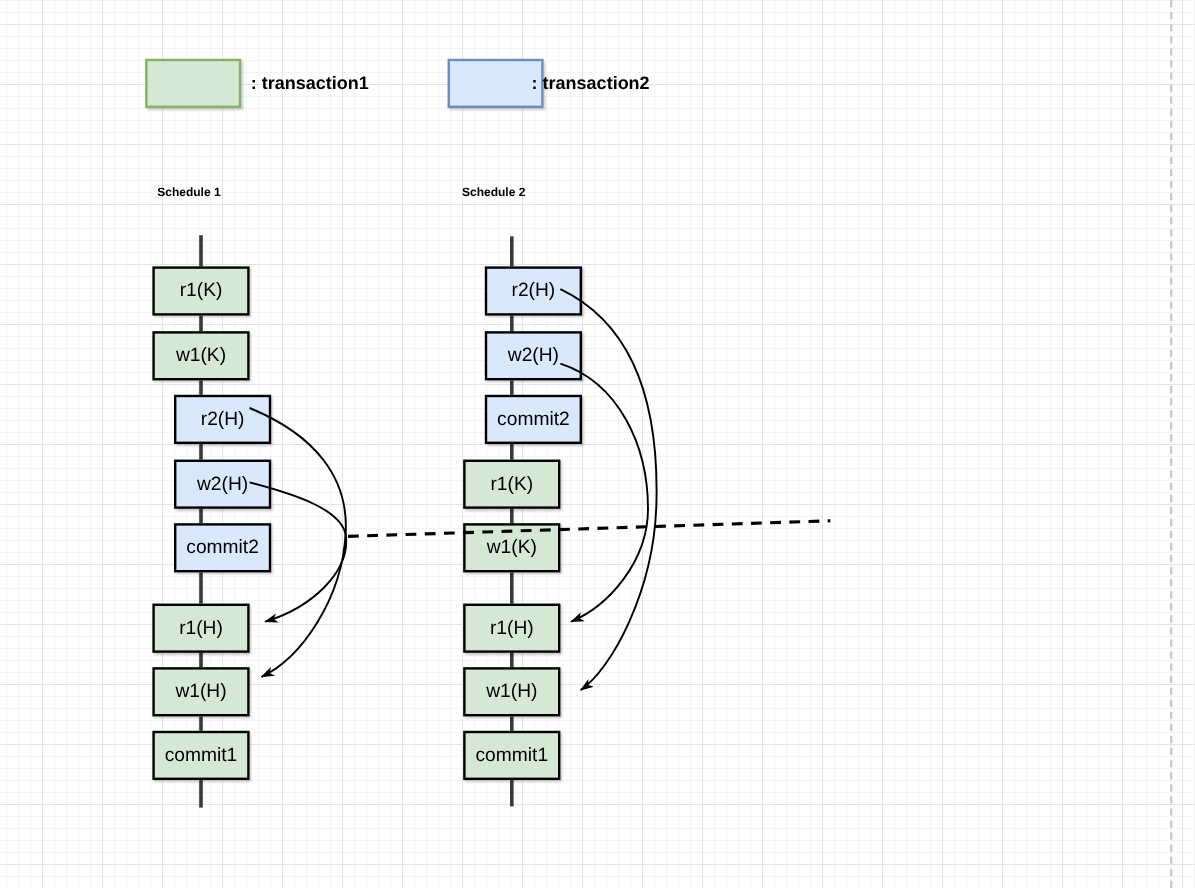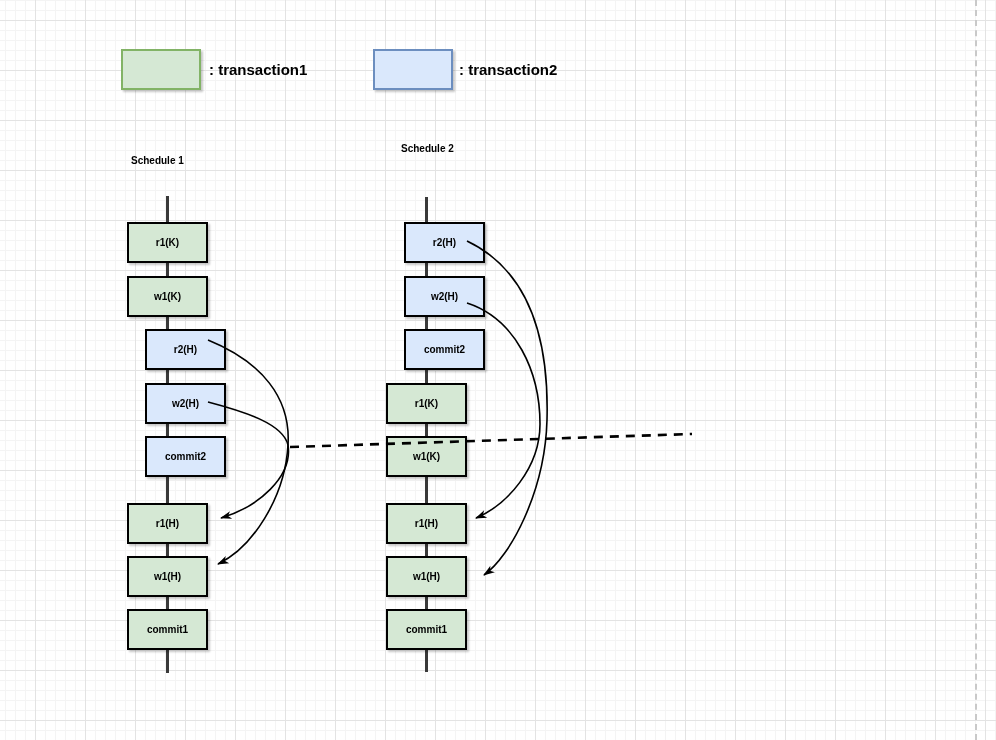--- a/index.html
+++ b/index.html
@@ -35,44 +35,44 @@
     position:absolute;font-size:10px;font-weight:bold;line-height:17px;
   }
   .timeline{
     position:absolute;width:3px;background:#3a3a3a;
   }
   .op-box{
     position:absolute;width:81px;height:41px;box-sizing:border-box;
     border:2px solid;box-shadow:1.5px 1.5px 2px rgba(0,0,0,0.22);
     display:flex;align-items:center;justify-content:center;
   }
-  .op-box span{font-size:10px;font-weight:bold;}
+  .op-box span{font-size:16px;font-weight:normal;}
   .overlay-svg{
     position:absolute;top:0;left:0;width:996px;height:740px;pointer-events:none;
   }
   .annotation{
     position:absolute;left:689px;top:419px;
     font-size:15px;font-weight:bold;line-height:19px;white-space:nowrap;
   }
 </style>
 </head>
 <body>
 
 <div class="canvas">
 
   <div class="page-divider"></div>
 
   <div class="legend-swatch green" style="left:121px;top:49px;"></div>
   <div class="legend-label" style="left:209px;top:61px;text-align:right;">: transaction1</div>
 
   <div class="legend-swatch blue" style="left:355px;top:49px;"></div>
-  <div class="legend-label" style="left:443px;top:61px;margin-left:16px;">: transaction2</div>
+  <div class="legend-label" style="left:443px;top:61px;">: transaction2</div>
 
   <div class="schedule-title" style="left:131px;top:152px;">Schedule 1</div>
-  <div class="schedule-title" style="left:385px;top:140px;margin-left:16px;">Schedule 2</div>
+  <div class="schedule-title" style="left:385px;top:152px;">Schedule 2</div>
 
   <div class="timeline" style="left:166px;top:196px;height:477px;"></div>
   <div class="timeline" style="left:425px;top:197px;height:475px;"></div>
 
   <div id="boxes-layer">
       <div class="op-box green" style="left: 127px; top: 222px;">
         <span>r1(K)</span>
       </div>
       <div class="op-box green" style="left: 127px; top: 276px;">
         <span>w1(K)</span>

